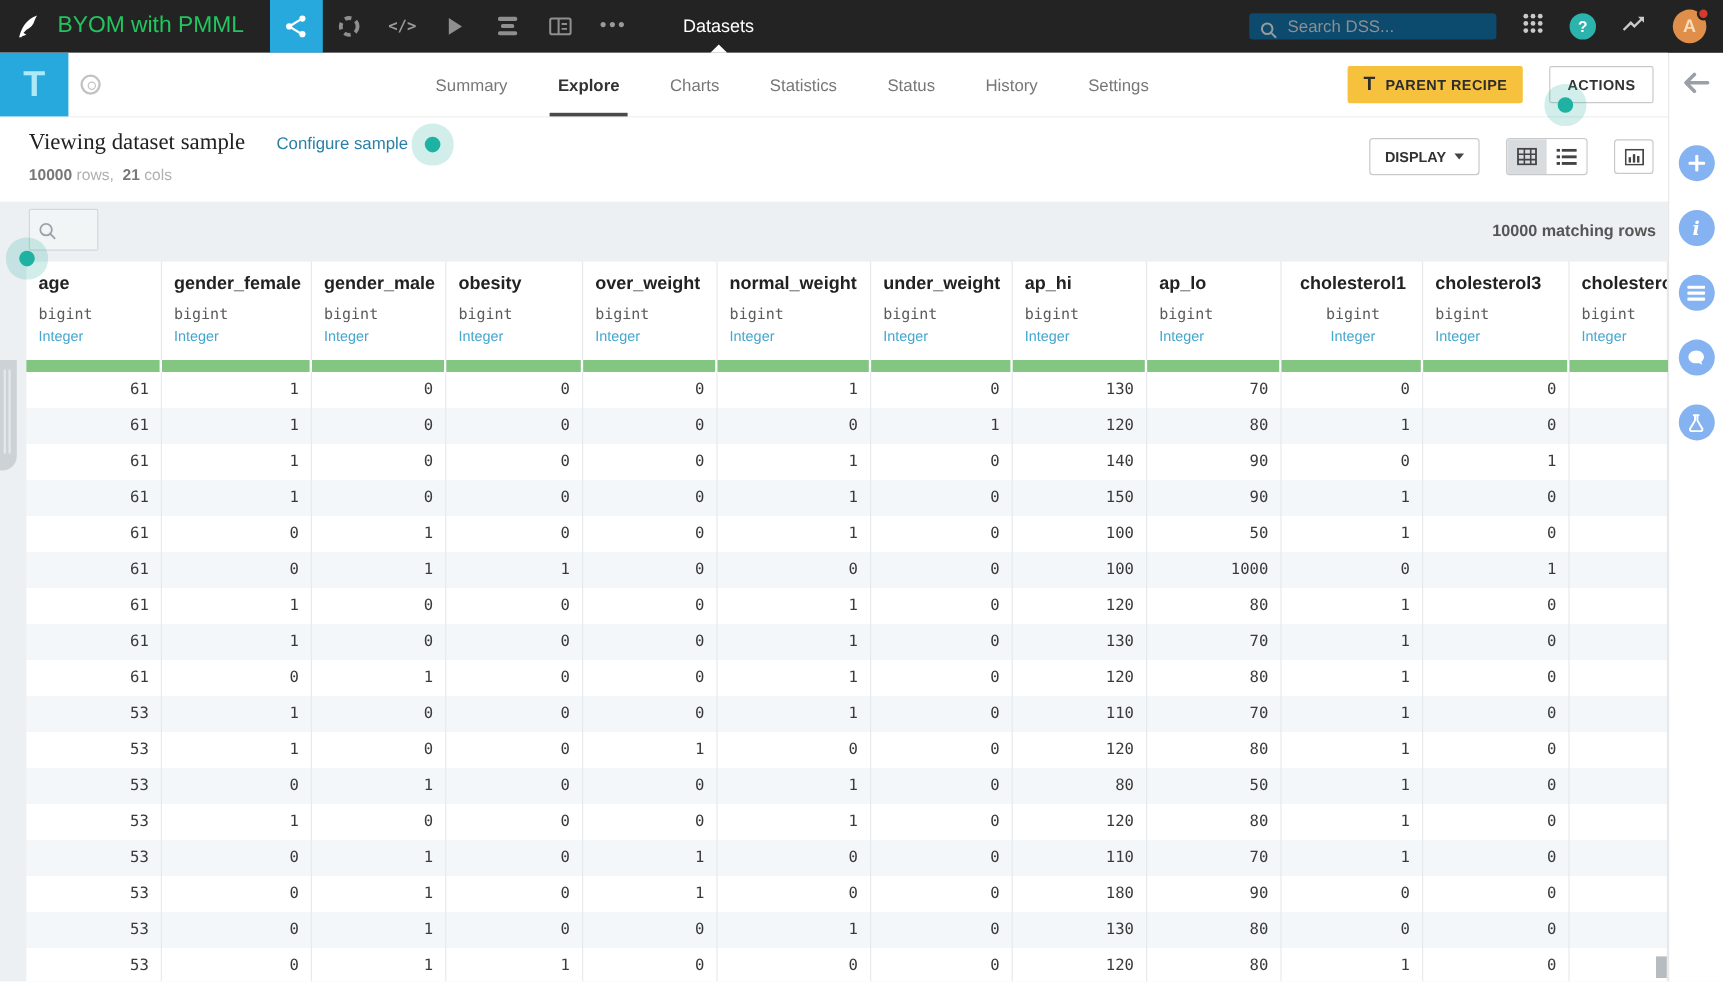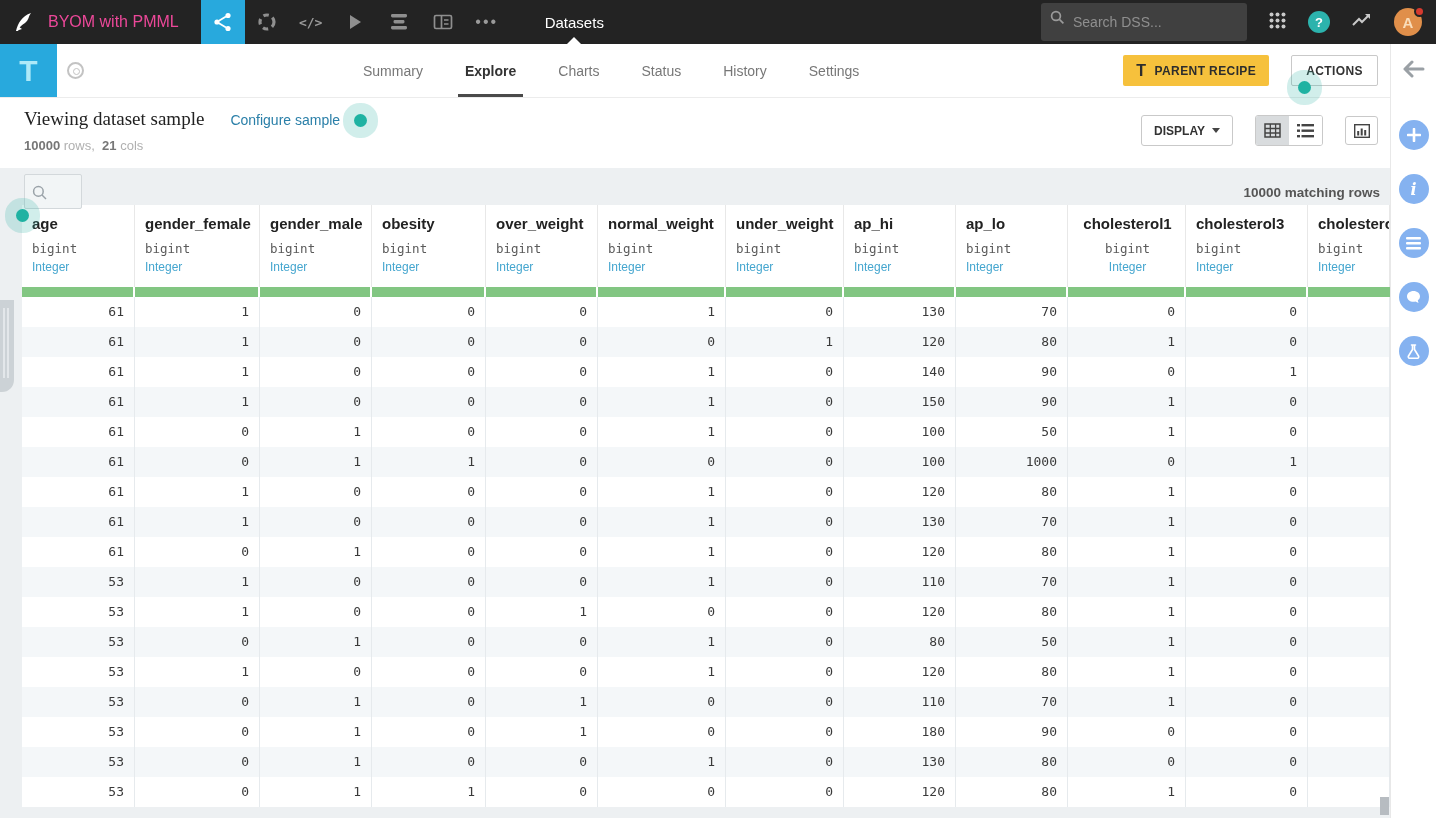--- a/index.html
+++ b/index.html
@@ -2,31 +2,31 @@
 <html><head>
 <meta charset="utf-8">
 <style>
   * { margin:0; padding:0; box-sizing:border-box; }
   html,body { width:1436px; height:818px; overflow:hidden; background:#fff;
               font-family:"Liberation Sans", sans-serif; }
 
   
   .navbar { height:44px; background:#232323; display:flex; align-items:center; position:relative; }
   .nav-logo { width:48px; height:44px; display:flex; align-items:center; justify-content:center; cursor:pointer; }
-  .project-name { color:#ec4899; font-size:16px; margin-right:22px; white-space:nowrap; cursor:pointer; }
+  .project-name { color:#22c55e; font-size:19px; margin-right:22px; white-space:nowrap; cursor:pointer; }
   .nav-tile { width:44px; height:44px; display:flex; align-items:center; justify-content:center; cursor:pointer; }
   .nav-tile.active { background:#28a9dd; }
   .nav-tile svg { display:block; }
   .nav-code { color:#9a9a9a; font-family:"DejaVu Sans Mono",monospace; font-size:13px; font-weight:bold; }
   .nav-more { color:#9a9a9a; font-size:16px; letter-spacing:2px; }
   .nav-section { color:#fff; font-size:15px; margin-left:28px; position:relative; height:44px; display:flex; align-items:center; padding:0 8px; cursor:pointer; }
   .nav-section .notch { position:absolute; bottom:0; left:50%; transform:translateX(-50%);
       width:0; height:0; border-left:7px solid transparent; border-right:7px solid transparent; border-bottom:7px solid #ffffff; }
   .nav-right { margin-left:auto; display:flex; align-items:center; gap:22px; padding-right:14px; }
-  .nav-search { width:206px; height:38px; background:#404040; border:none; border-radius:3px;
+  .nav-search { width:206px; height:22px; background:#0c4a6e; border:none; border-radius:3px;
       color:#cfcfcf; font-size:14px; padding:0 8px 0 32px; outline:none; font-family:"Liberation Sans",sans-serif; }
   .nav-search::placeholder { color:#8f8f8f; }
   .nav-search-wrap { position:relative; }
   .nav-search-wrap svg { position:absolute; left:9px; top:7px; }
   .help-circle { width:22px; height:22px; border-radius:50%; background:#2cb3ad; color:#fff;
       font-size:13px; font-weight:bold; display:flex; align-items:center; justify-content:center; cursor:pointer; }
   .avatar { width:28px; height:28px; border-radius:50%; background:#e08f4a; color:#f9ddba; font-weight:bold;
       font-size:15px; display:flex; align-items:center; justify-content:center; position:relative; cursor:pointer; }
   .avatar .dot { position:absolute; top:-2px; right:-3px; width:11px; height:11px; border-radius:50%;
       background:#d63a2f; border:2px solid #232323; }
@@ -73,21 +73,21 @@
       color:#333; cursor:pointer; border-radius:3px; display:flex; align-items:center; gap:7px; font-family:"Liberation Sans",sans-serif; }
   .caret-down { width:0; height:0; border-left:4px solid transparent; border-right:4px solid transparent; border-top:5px solid #444; }
   .view-toggle { display:flex; border:1px solid #c9c9c9; border-radius:3px; overflow:hidden; }
   .view-toggle .vt { width:33px; height:29px; display:flex; align-items:center; justify-content:center; cursor:pointer; background:#fff; }
   .view-toggle .vt.active { background:#d9dcde; }
   .chart-btn { width:33px; height:29px; border:1px solid #c9c9c9; border-radius:3px; background:#fff;
       display:flex; align-items:center; justify-content:center; cursor:pointer; }
 
   
   .table-area { height:650px; background:#edf0f2; position:relative; overflow:hidden; }
-  .filter-bar { height:37px; position:relative;text-align:right; }
+  .filter-bar { height:50px; position:relative;text-align:right; }
   .mini-search { position:absolute; left:24px; top:6px; width:58px; height:35px; border:1px solid #d3d8db;
       border-radius:2px; background:#f2f5f6; }
   .mini-search svg { position:absolute; left:7px; top:10px; }
   .matching { position:absolute; right:10px; top:17px; font-size:13.5px; font-weight:bold; color:#555; }
 
   .grid-wrap { margin-left:22px; width:1368px; }
   .hdr-row { display:flex; background:#fff; height:82px; }
   .hdr-cell { padding:10px 8px 0 10px; border-right:1px solid #e8e8e8; cursor:pointer; overflow:hidden; }
   .hdr-name { font-size:15px; font-weight:bold; color:#222; white-space:nowrap; }
   .hdr-type { font-size:12.5px; color:#5a5a5a; font-family:"DejaVu Sans Mono",monospace; margin-top:9px; }
@@ -209,20 +209,21 @@
     <div class="titlebar">
       <div class="ds-square">
         <span>T</span>
       </div>
       <span class="ds-nav-icon"></span>
 
       <div class="tabs" id="tabs">
           <div class="tab">Summary</div>
           <div class="tab active">Explore</div>
           <div class="tab">Charts</div>
+          <div class="tab">Statistics</div>
           <div class="tab">Status</div>
           <div class="tab">History</div>
           <div class="tab">Settings</div>
         </div>
 
       <div class="title-actions">
         <button class="btn-parent">
           <span class="t-glyph">T</span>
           <span>PARENT RECIPE</span>
         </button>

